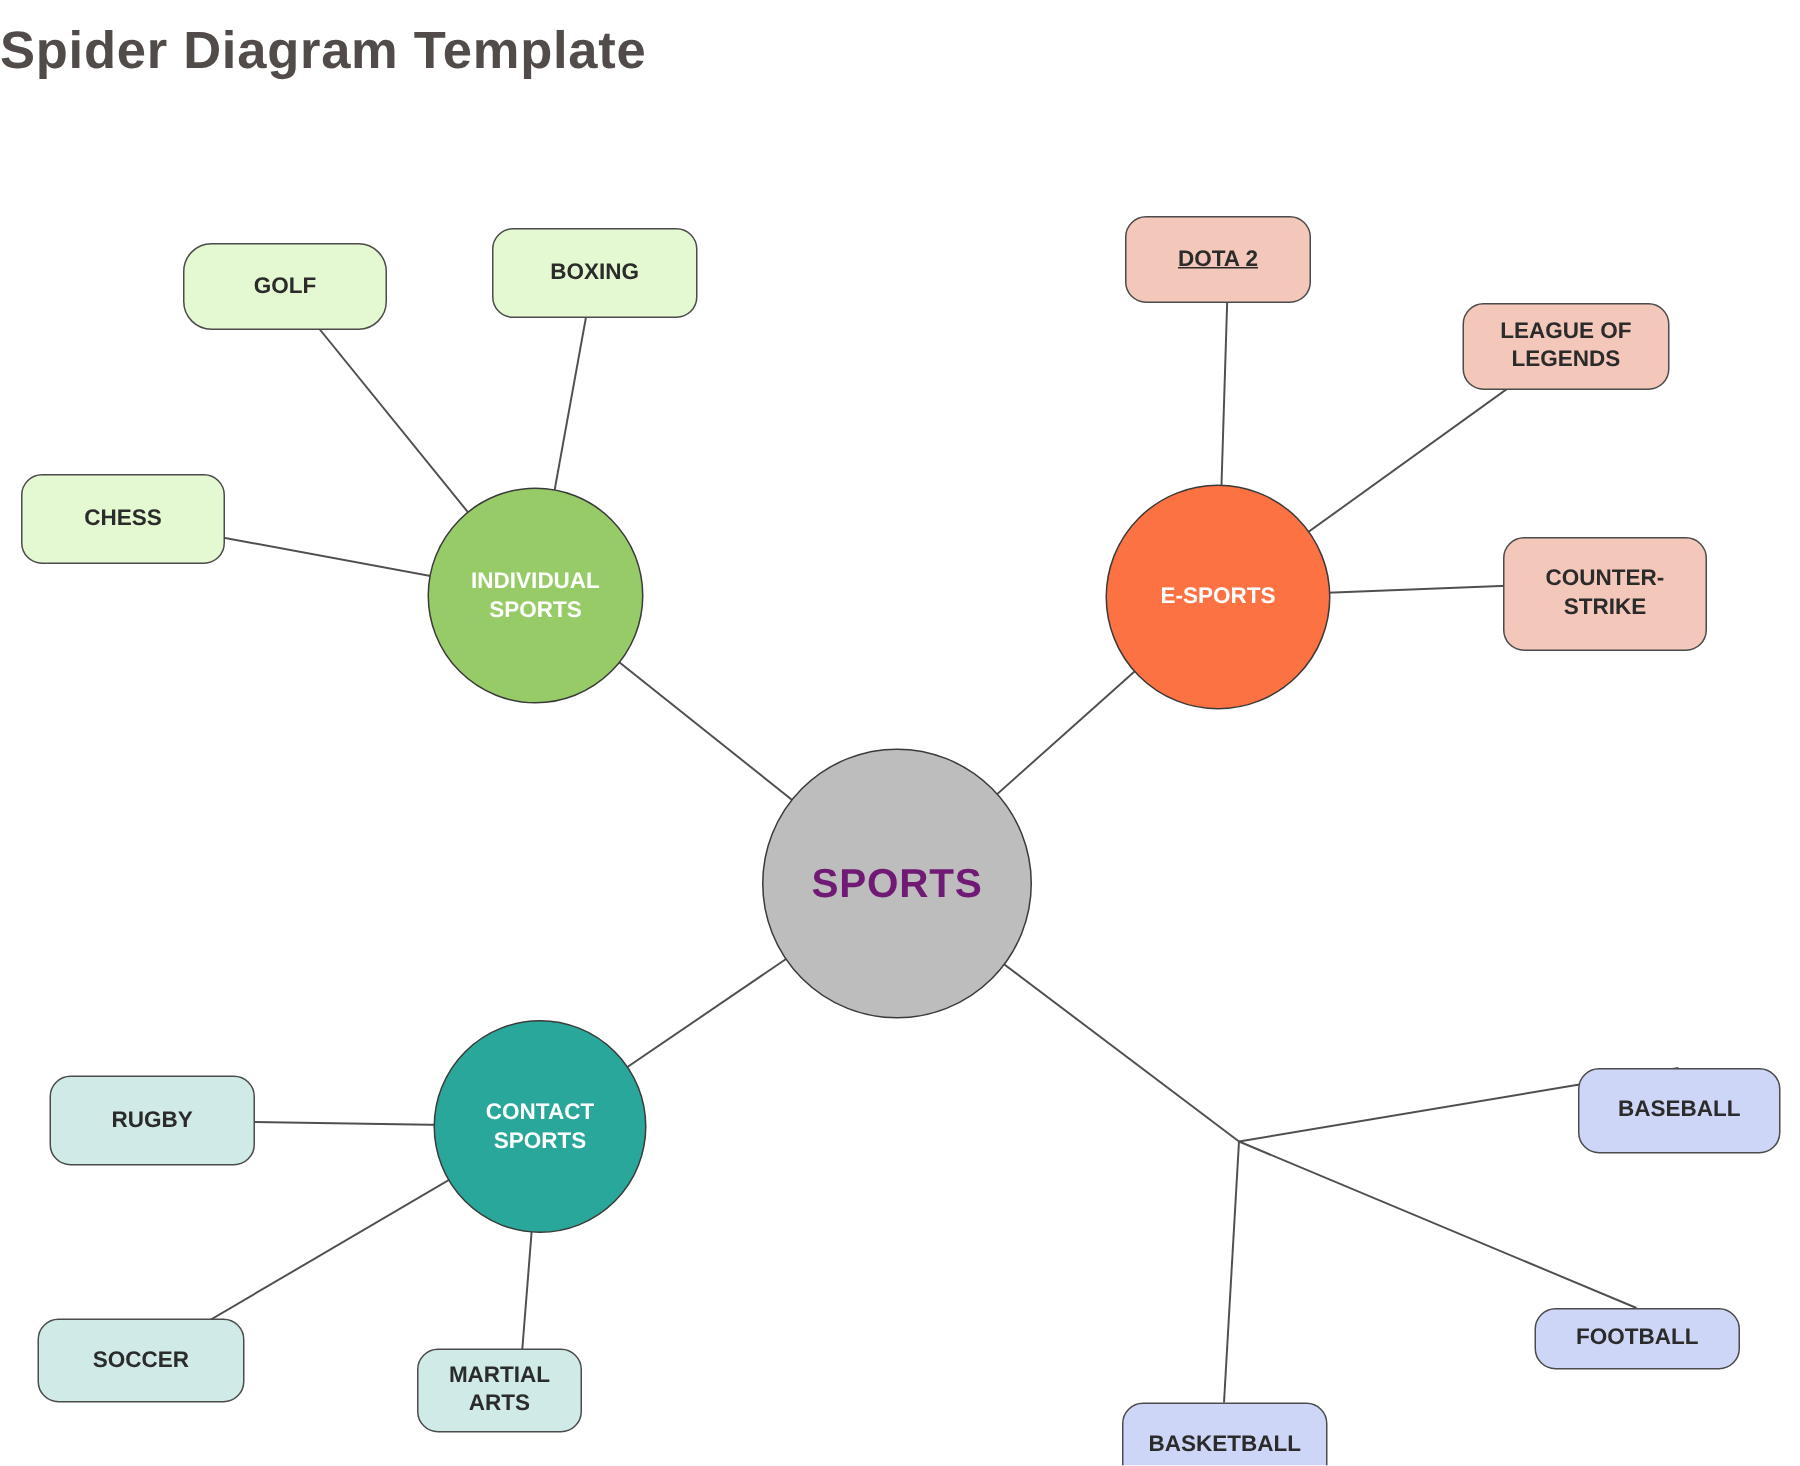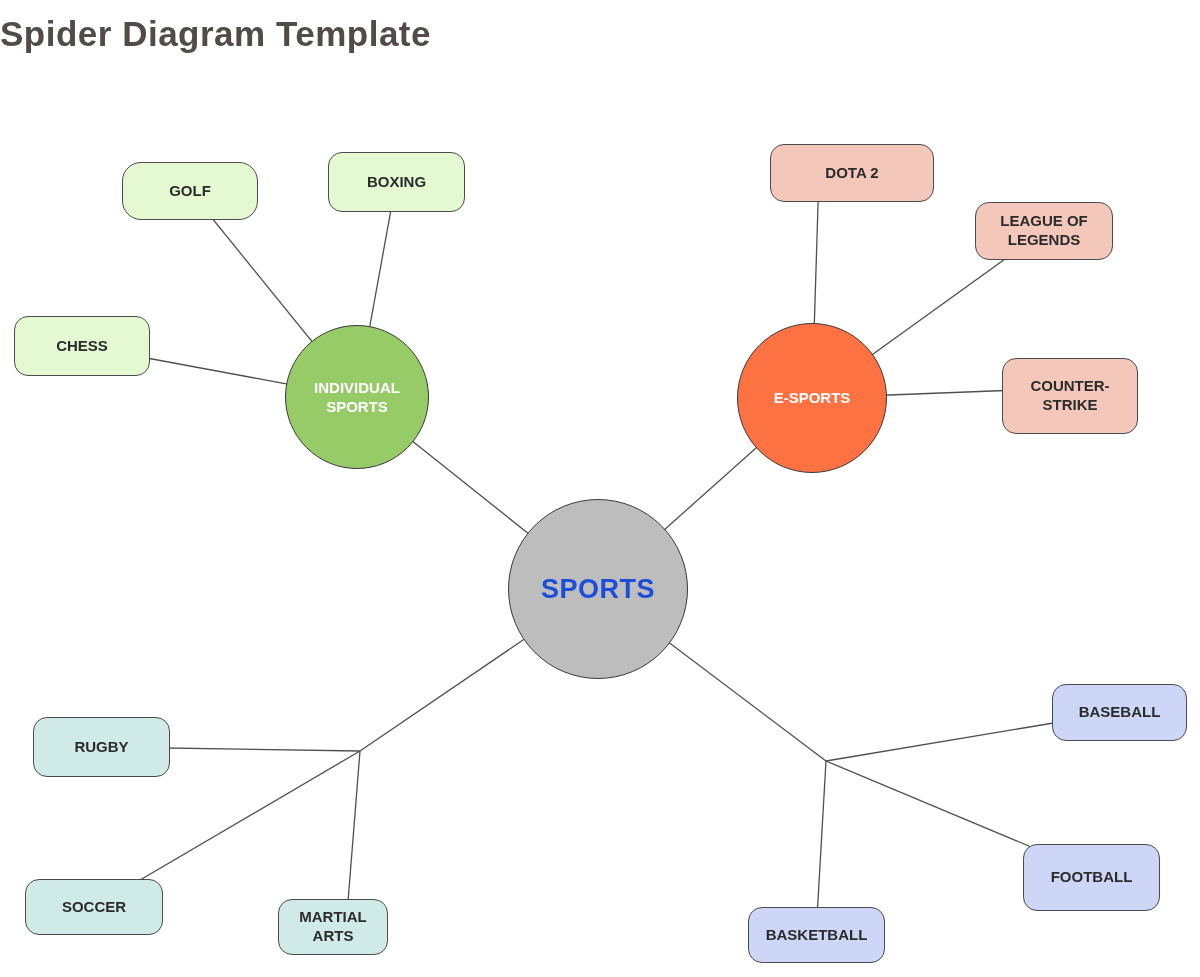--- a/index.html
+++ b/index.html
@@ -42,21 +42,21 @@
     z-index: 1;
   }
   .circle {
     border-radius: 50%;
     border: 1.5px solid #3a3a3a;
     font-weight: 700;
   }
   .center-circle {
     left: 508px; top: 499px; width: 180px; height: 180px;
     background: #bdbdbd;
-    color: #1d4ed8;
+    color: #701a75;
     font-size: 27px;
     letter-spacing: 0.5px;
   }
   .branch-circle {
     color: #ffffff;
     font-size: 15px;
     line-height: 1.3;
     padding: 10px;
   }
   .branch-individual { left: 285px; top: 325px; width: 144px; height: 144px; background: #97cb67; }
@@ -68,33 +68,33 @@
     border-radius: 14px;
     font-weight: 700;
     font-size: 15px;
     color: #2b2b2b;
     line-height: 1.25;
     padding: 6px 10px;
   }
   .leaf-green  { background: #e4f8d1; }
   .leaf-salmon { background: #f3c7ba; }
   .leaf-teal   { background: #cfeae7; }
-  .leaf-lav    { background: #ced6f7; }
+  .leaf-lav    { background: #ced6f7; margin-top: 28px; }
 
   .leaf-golf        { left: 122px;  top: 162px; width: 136px; height: 58px; border-radius: 19px; }
   .leaf-boxing      { left: 328px;  top: 152px; width: 137px; height: 60px; }
   .leaf-chess       { left: 14px;   top: 316px; width: 136px; height: 60px; }
-  .leaf-dota2       { left: 770px;  top: 144px; width: 164px; height: 58px; }
+  .leaf-dota2       { left: 750px;  top: 144px; width: 124px; height: 58px; text-decoration: underline; }
   .leaf-lol         { left: 975px;  top: 202px; width: 138px; height: 58px; }
   .leaf-cs          { left: 1002px; top: 358px; width: 136px; height: 76px; }
   .leaf-rugby       { left: 33px;   top: 717px; width: 137px; height: 60px; }
   .leaf-soccer      { left: 25px;   top: 879px; width: 138px; height: 56px; }
   .leaf-martialarts { left: 278px;  top: 899px; width: 110px; height: 56px; }
   .leaf-baseball    { left: 1052px; top: 684px; width: 135px; height: 57px; }
-  .leaf-football    { left: 1023px; top: 844px; width: 137px; height: 67px; }
+  .leaf-football    { left: 1023px; top: 844px; width: 137px; height: 41px; }
   .leaf-basketball  { left: 748px;  top: 907px; width: 137px; height: 56px; }
 </style>
 </head>
 <body>
 
 <div class="canvas">
 
   <h1 class="title">Spider Diagram Template</h1>
 
   <svg class="connectors" width="1200" height="977" viewBox="0 0 1200 977">
@@ -139,20 +139,23 @@
   <div class="node leaf leaf-salmon leaf-dota2">
     <span>DOTA 2</span>
   </div>
   <div class="node leaf leaf-salmon leaf-lol">
     <span>LEAGUE OF LEGENDS</span>
   </div>
   <div class="node leaf leaf-salmon leaf-cs">
     <span>COUNTER-STRIKE</span>
   </div>
 
+  <div class="node circle branch-circle branch-contact">
+    <span>CONTACT SPORTS</span>
+  </div>
   <div class="node leaf leaf-teal leaf-soccer">
     <span>SOCCER</span>
   </div>
   <div class="node leaf leaf-teal leaf-rugby">
     <span>RUGBY</span>
   </div>
   <div class="node leaf leaf-teal leaf-martialarts">
     <span>MARTIAL ARTS</span>
   </div>
 

